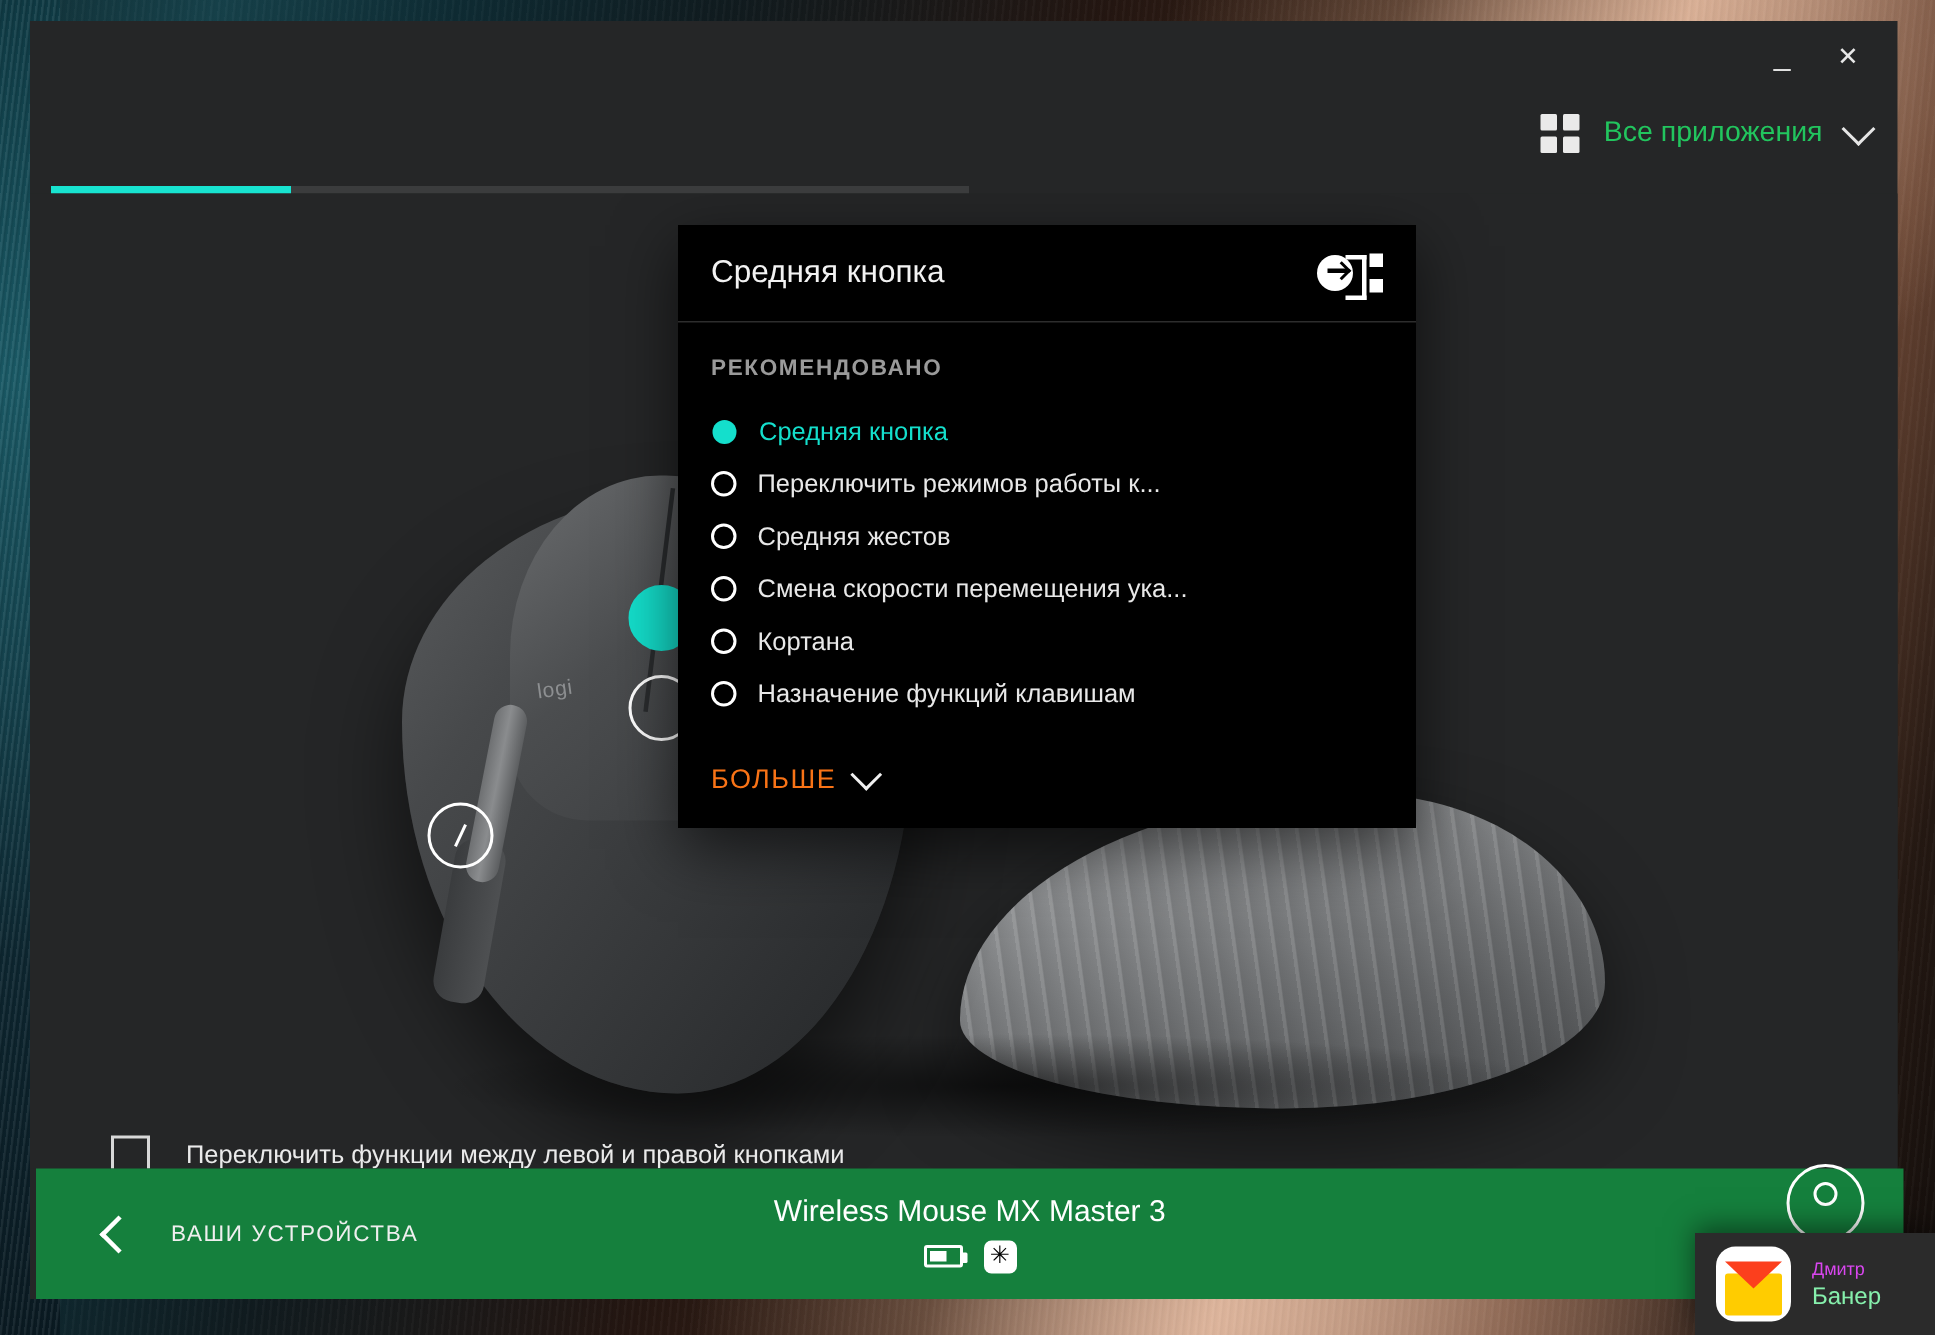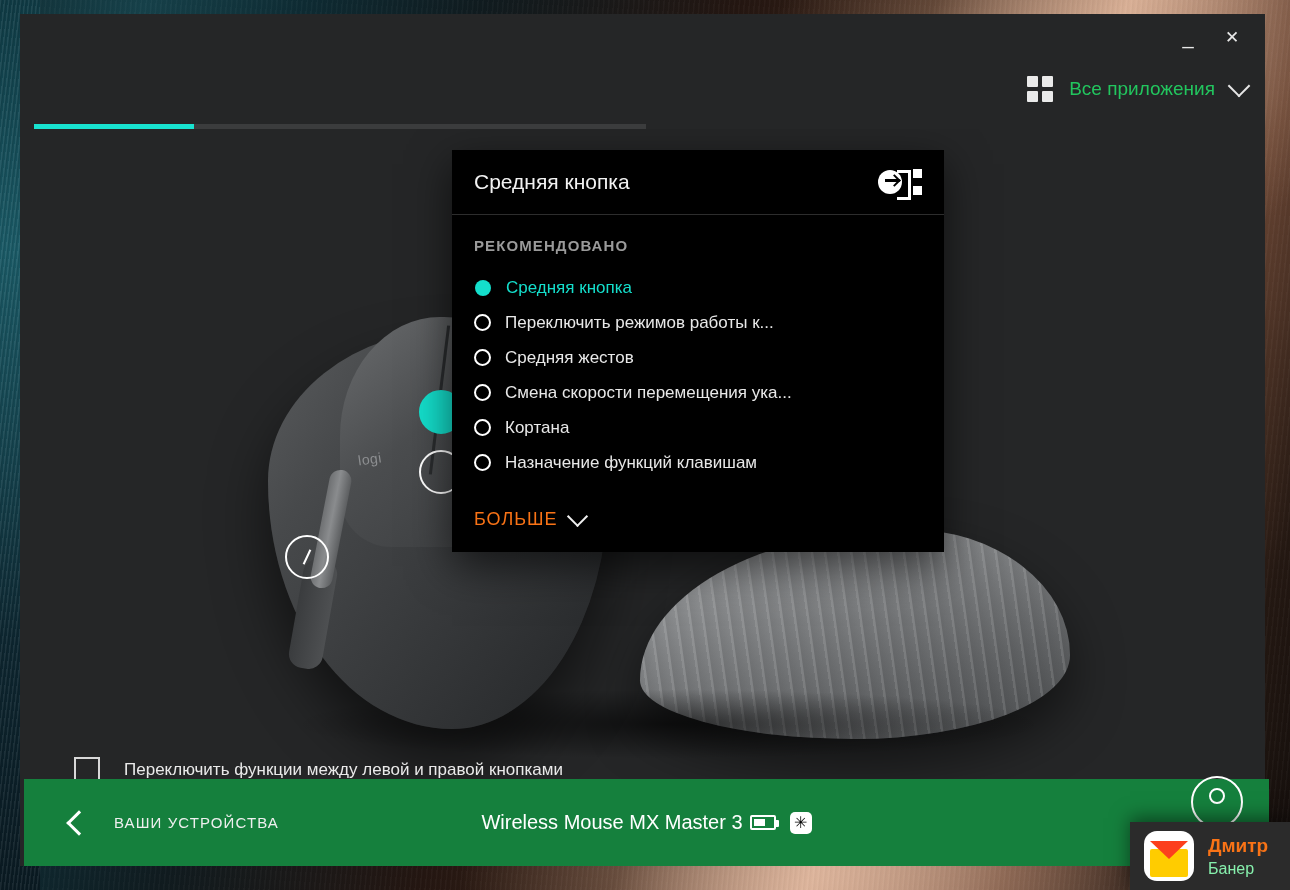--- a/index.html
+++ b/index.html
@@ -127,42 +127,42 @@
   .chk{width:26px;height:26px;border:2.5px solid #d8d8d8;box-sizing:border-box;background:transparent;}
   .swaprow .slab{font-size:17px;color:#eaeaea;}
 
   
   .devbar{position:absolute;left:4px;bottom:0;width:1245px;height:87px;background:#15803d;}
   .back{position:absolute;left:46px;top:0;height:87px;display:flex;align-items:center;gap:24px;cursor:pointer;}
   .backchev{width:15px;height:15px;border-left:3px solid #fff;border-bottom:3px solid #fff;
     transform:rotate(45deg);margin-right:2px;}
   .back .blab{font-size:15px;letter-spacing:1.1px;color:#efefef;}
   .devcenter{position:absolute;left:0;top:0;width:1245px;height:87px;
-    display:flex;flex-direction:row;align-items:center;justify-content:center;gap:7px;}
+    display:flex;flex-direction:column;align-items:center;justify-content:center;gap:7px;}
   .devname{font-size:20px;color:#fff;}
   .devicons{display:flex;align-items:center;gap:14px;}
   .batt{width:26px;height:15px;border:2.5px solid #fff;border-radius:2px;position:relative;display:flex;align-items:center;padding-left:2px;box-sizing:border-box;}
   .batt i{display:block;width:11px;height:7px;background:#fff;}
   .batt:after{content:"";position:absolute;right:-5px;top:3px;width:3px;height:7px;background:#fff;border-radius:0 1px 1px 0;}
   .bt{width:22px;height:22px;background:#fff;border-radius:5px;display:flex;align-items:center;justify-content:center;}
   .bt span{color:#000;font-size:16px;line-height:1;}
   .avatar{position:absolute;right:26px;bottom:38px;width:48px;height:48px;border-radius:50%;
     border:2.5px solid #fff;display:flex;align-items:flex-start;justify-content:center;cursor:pointer;}
   .avatar .head{width:16px;height:16px;border:2.5px solid #fff;border-radius:50%;margin-top:10px;box-sizing:border-box;}
 
   
   .toast{position:absolute;left:1130px;top:822px;width:160px;height:68px;background:#2b2b2b;
     display:flex;align-items:center;gap:14px;padding-left:14px;box-sizing:border-box;
     box-shadow:0 -4px 18px rgba(0,0,0,.5);overflow:hidden;}
   .mailicon{width:50px;height:50px;background:#fff;border-radius:13px;flex:none;position:relative;overflow:hidden;}
   .mailicon .env{position:absolute;left:6px;bottom:4px;width:38px;height:28px;background:#ffcc00;border-radius:2px;}
   .mailicon .flap{position:absolute;left:6px;top:10px;width:0;height:0;
     border-left:19px solid transparent;border-right:19px solid transparent;border-top:18px solid #fc3f1d;}
   .toast .ttxt{display:flex;flex-direction:column;gap:3px;overflow:hidden;}
-  .toast .tname{font-size:19px;font-weight:bold;color:#f97316;white-space:nowrap;}
+  .toast .tname{font-size:12px;font-weight:normal;color:#d946ef;white-space:nowrap;}
   .toast .tsub{font-size:16px;color:#86efac;white-space:nowrap;}
 </style>
 </head>
 <body>
 
 <div id="root">
 
   <div class="wallpaper"></div>
   <div class="wp-left"></div>
 

